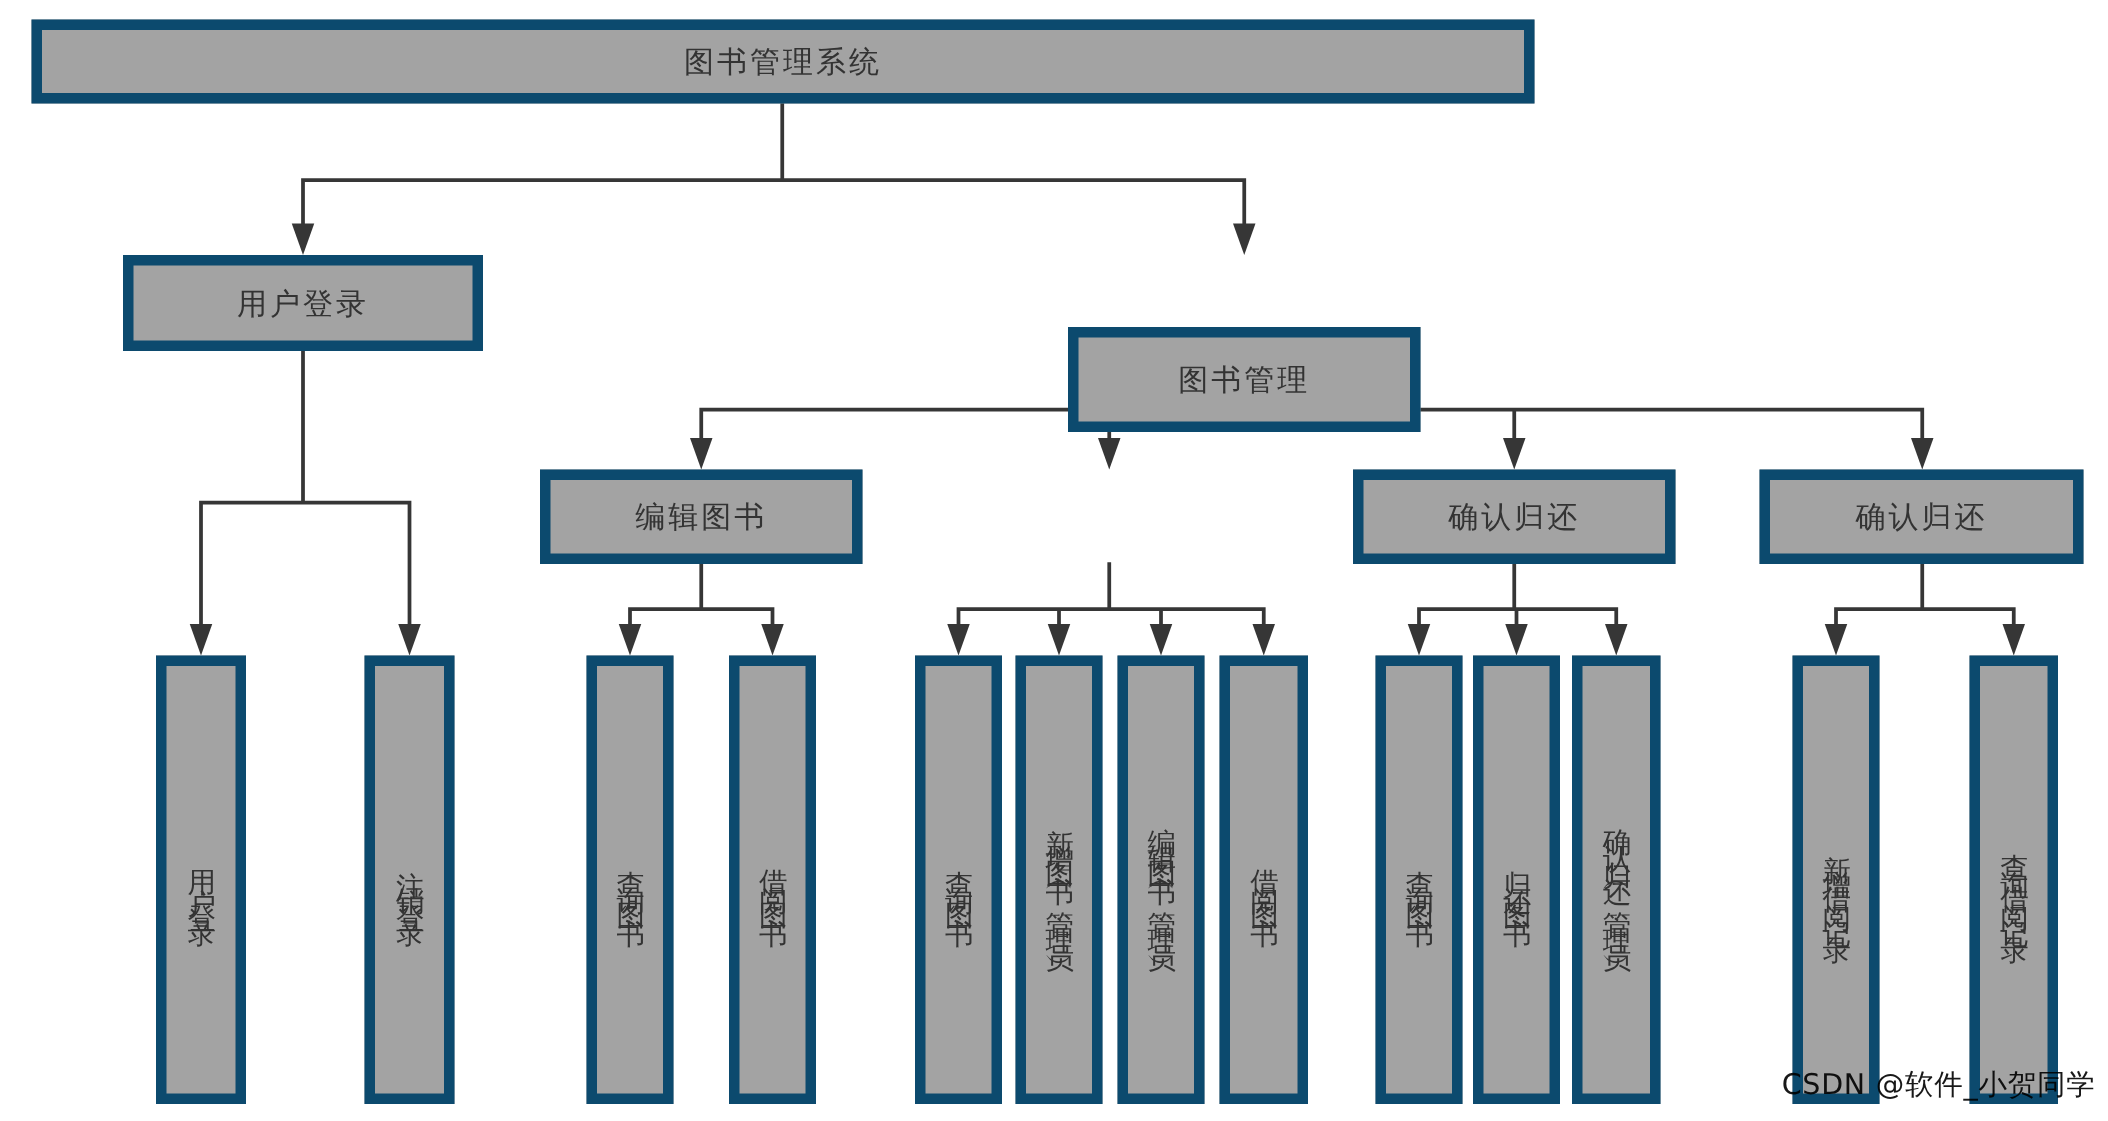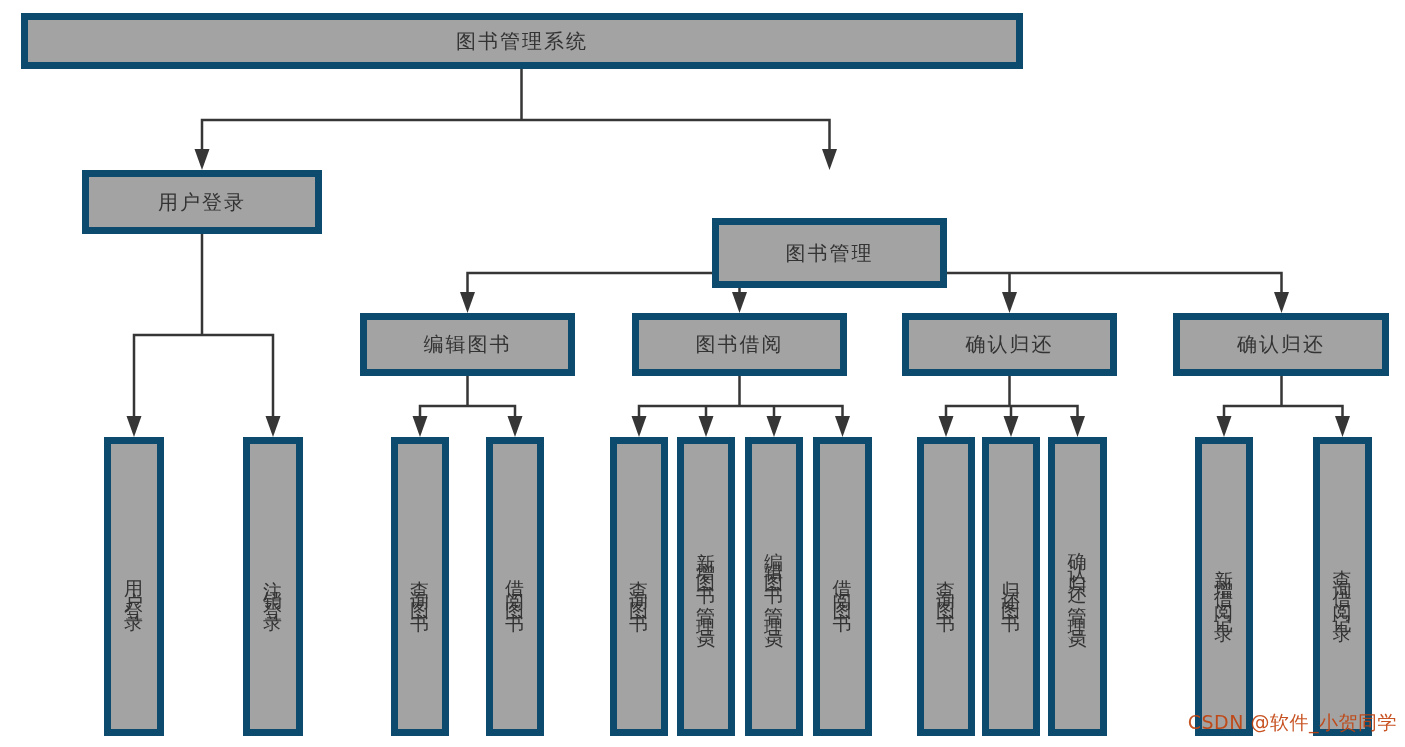--- a/index.html
+++ b/index.html
@@ -33,21 +33,21 @@
     font-size:19px;
     letter-spacing:11px;
     line-height:1;
     white-space:nowrap;
     color:#333333;
   }
   .watermark{
     position:absolute;
     right:8px;top:710px;
     font-size:19px;
-    color:#c2410c;
+    color:#000000;
     opacity:.9;
     letter-spacing:.5px;
     z-index:10;
     white-space:nowrap;
   }
 </style>
 </head>
 <body>
 
 <div class="canvas">
@@ -91,23 +91,20 @@
   <div class="box" style="left:82px;top:170px;width:240px;height:64px;">
     <span class="hlabel">用户登录</span>
   </div>
   <div class="box" style="left:712px;top:170px;width:235px;height:70px;margin-top:48px;">
     <span class="hlabel">图书管理</span>
   </div>
 
   <div class="box" style="left:360px;top:313px;width:215px;height:63px;">
     <span class="hlabel">编辑图书</span>
   </div>
-  <div class="box" style="left:632px;top:313px;width:215px;height:63px;">
-    <span class="hlabel">图书借阅</span>
-  </div>
   <div class="box" style="left:902px;top:313px;width:215px;height:63px;">
     <span class="hlabel">确认归还</span>
   </div>
   <div class="box" style="left:1173px;top:313px;width:216px;height:63px;">
     <span class="hlabel">确认归还</span>
   </div>
 
   <div class="box" style="left:104px;top:437px;width:60px;height:299px;">
     <span class="vlabel">用户登录</span>
   </div>

